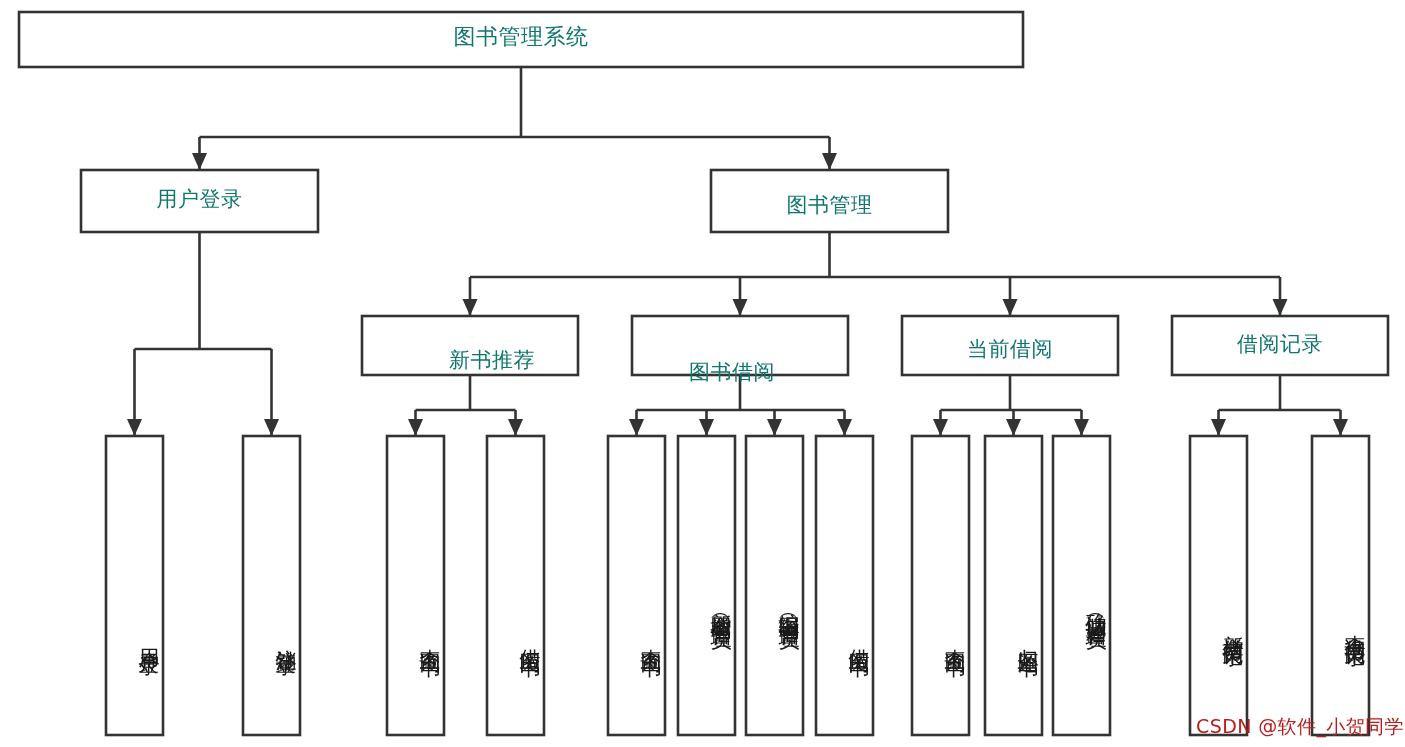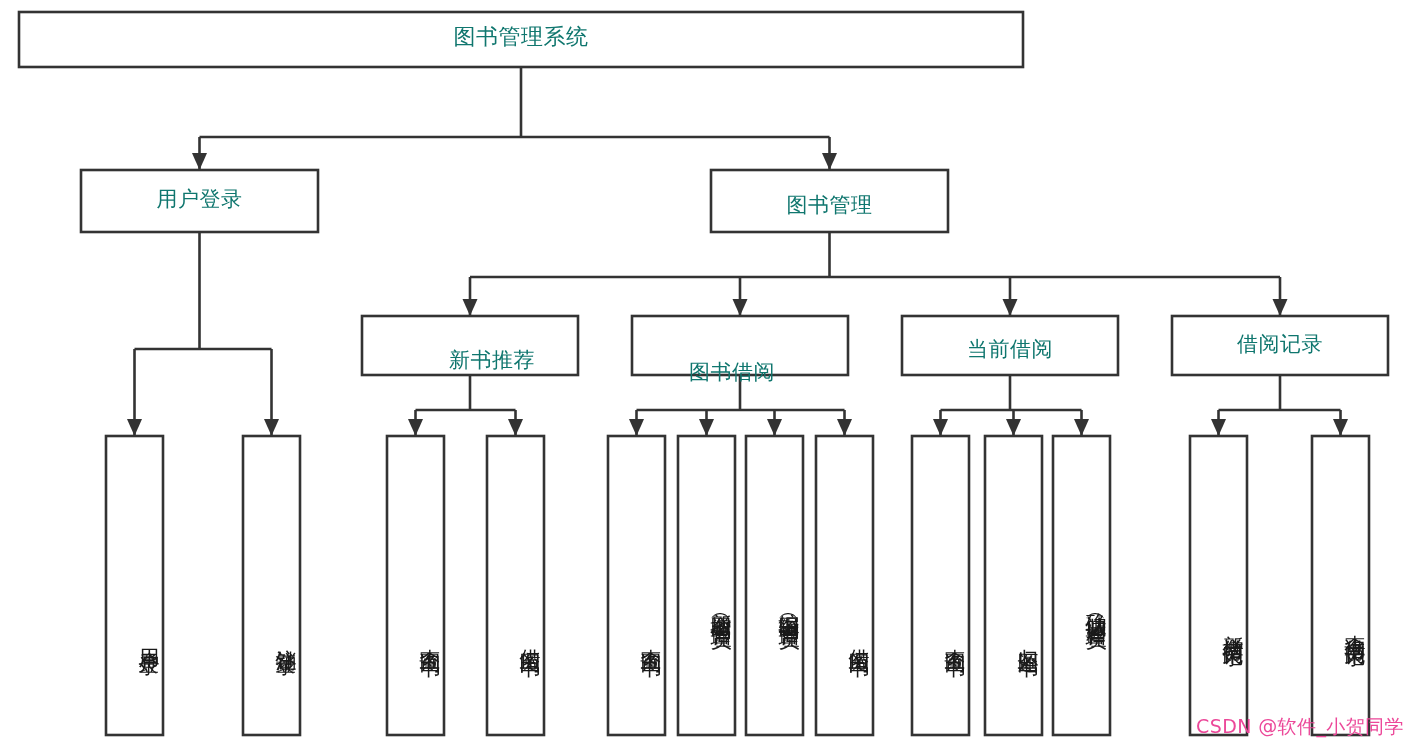--- a/index.html
+++ b/index.html
@@ -72,21 +72,21 @@
     text-orientation: upright;
     -webkit-writing-mode: vertical-rl;
     letter-spacing: 2.5px;
     white-space: nowrap;
     pointer-events: none;
   }
   .watermark {
     position: absolute;
     font-family: "DejaVu Sans", "Liberation Sans", sans-serif;
     font-size: 19px;
-    color: #ec4899;
+    color: #b91c1c;
     white-space: nowrap;
     letter-spacing: 0.4px;
     pointer-events: none;
   }
 </style>
 </head>
 <body>
 
 <div id="diagram-root">
 

